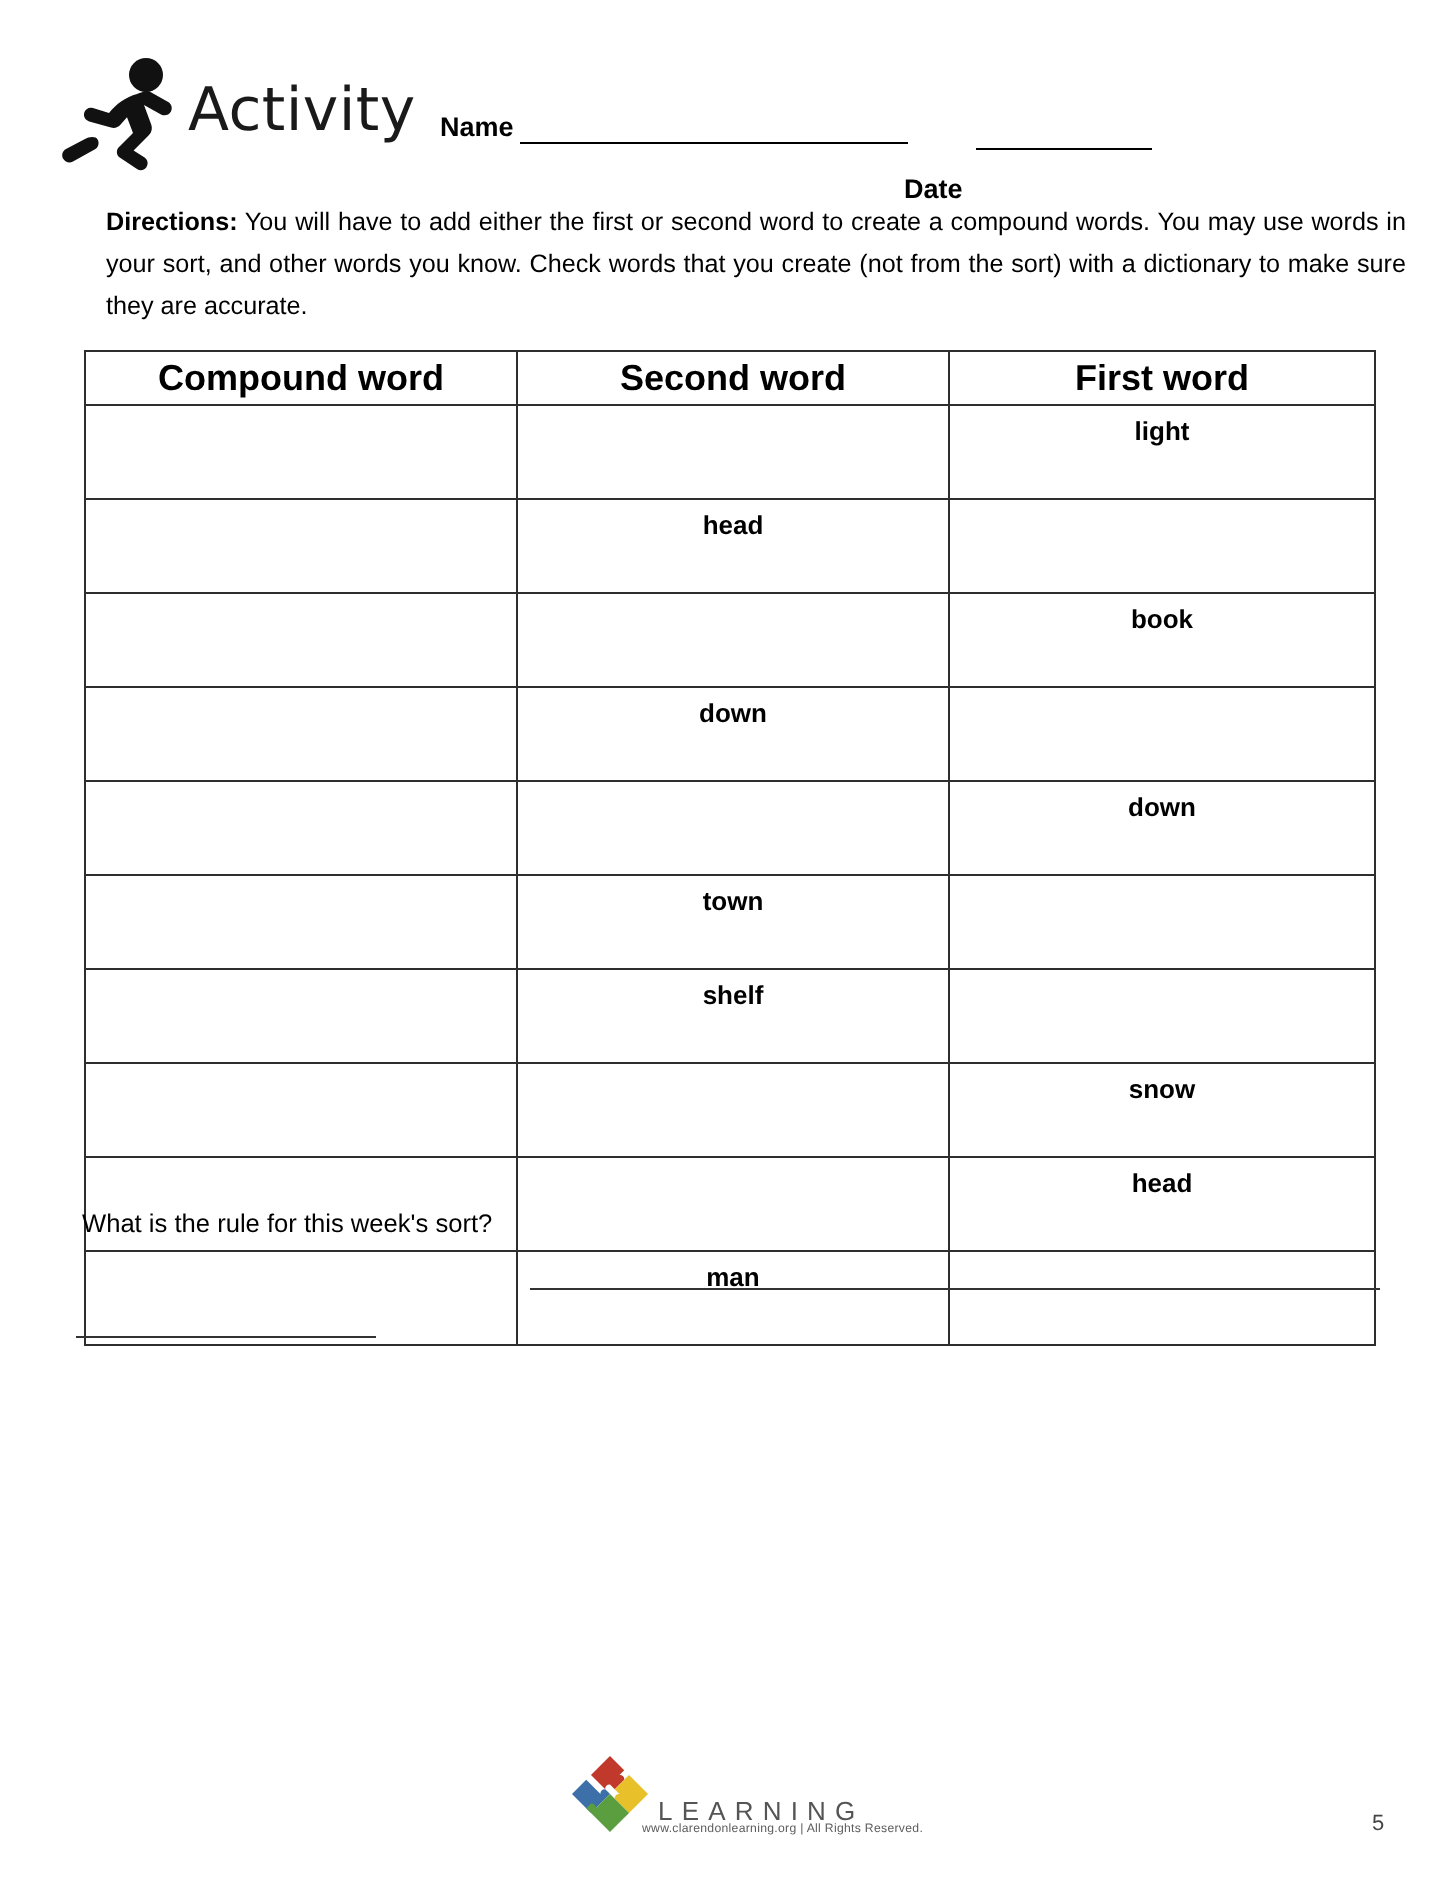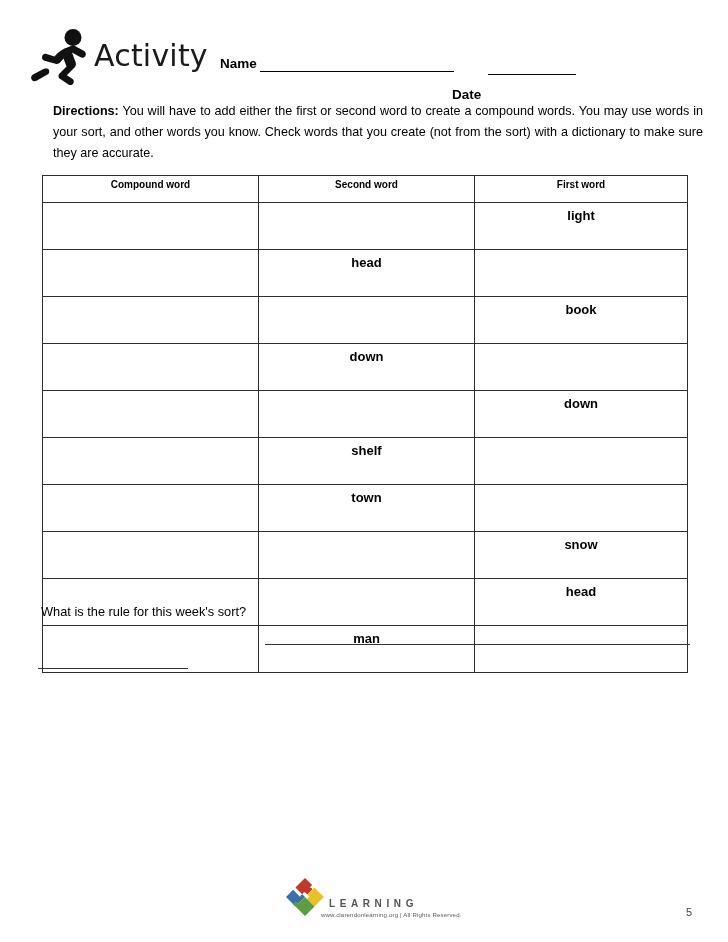--- a/index.html
+++ b/index.html
@@ -104,21 +104,21 @@
   }
   .word-table th,
   .word-table td {
     border: 1.3px solid #2e2e2e;
     text-align: center;
     vertical-align: top;
     padding: 0;
   }
   .word-table th {
     height: 23px;
-    font-size: 10px;
+    font-size: 18px;
     font-weight: bold;
     padding-top: 3px;
   }
   .word-table td {
     height: 41px;
     font-size: 13px;
     font-weight: bold;
     padding-top: 5px;
   }
   .col-compound { width: 215px; }
@@ -172,24 +172,24 @@
     font-size: 19px;
     letter-spacing: 1.1px;
     font-weight: 600;
     color: #1b1b1b;
     font-family: "Liberation Sans", sans-serif;
   }
   .brand-sub {
     position: absolute;
     left: 45px;
     top: 24px;
-    font-size: 10px;
+    font-size: 13px;
     letter-spacing: 4.6px;
     color: #555;
-    font-weight: 700;
+    font-weight: 400;
   }
   .brand-url {
     position: absolute;
     left: 37px;
     top: 37px;
     font-size: 6.1px;
     letter-spacing: 0.15px;
     color: #5c5c5c;
   }
   .page-number {
@@ -253,26 +253,26 @@
         <td>down</td>
         <td></td>
       </tr>
       <tr>
         <td></td>
         <td></td>
         <td>down</td>
       </tr>
       <tr>
         <td></td>
+        <td>town</td>
+        <td></td>
+      </tr>
+      <tr>
+        <td></td>
         <td>shelf</td>
-        <td></td>
-      </tr>
-      <tr>
-        <td></td>
-        <td>town</td>
         <td></td>
       </tr>
       <tr>
         <td></td>
         <td></td>
         <td>snow</td>
       </tr>
       <tr>
         <td></td>
         <td></td>

